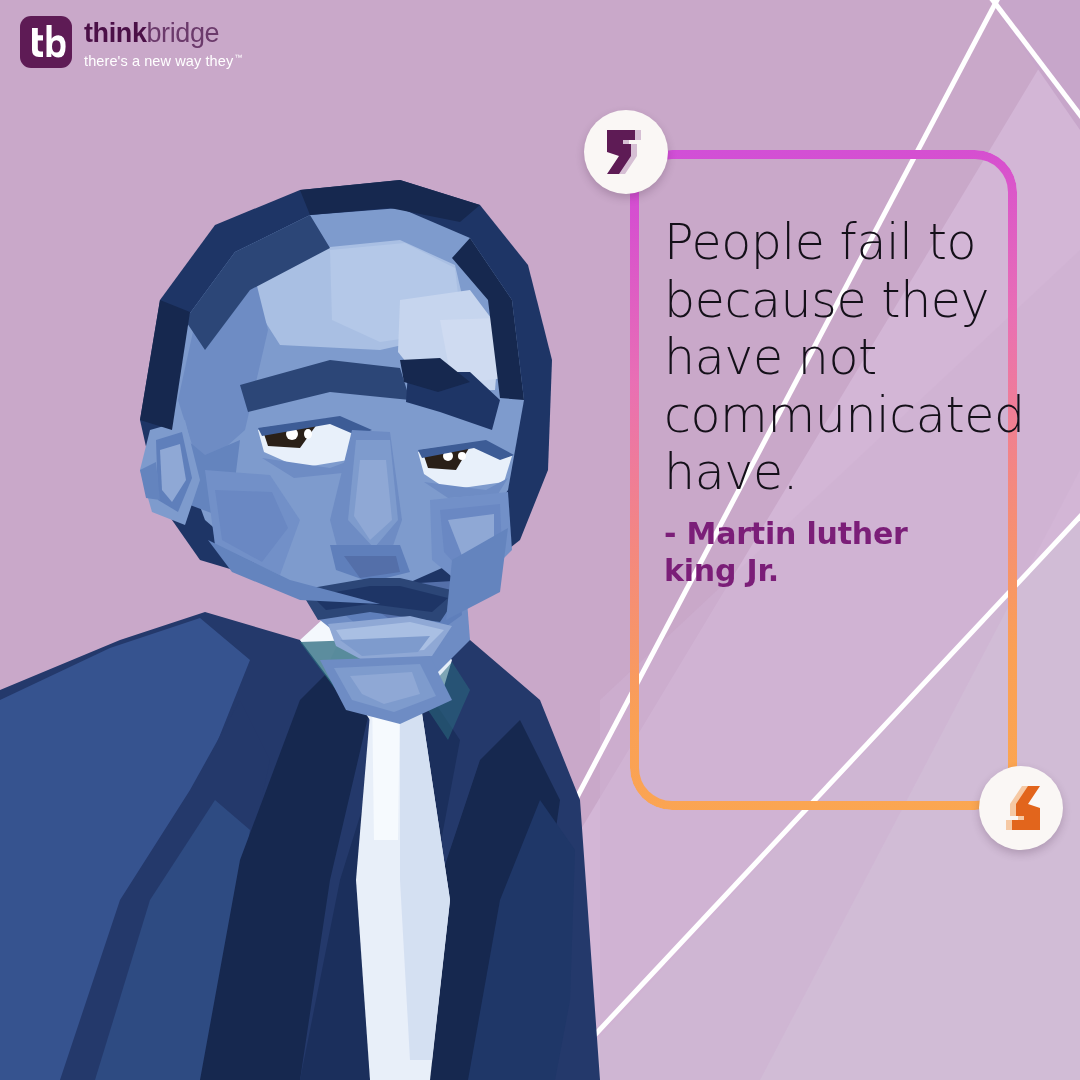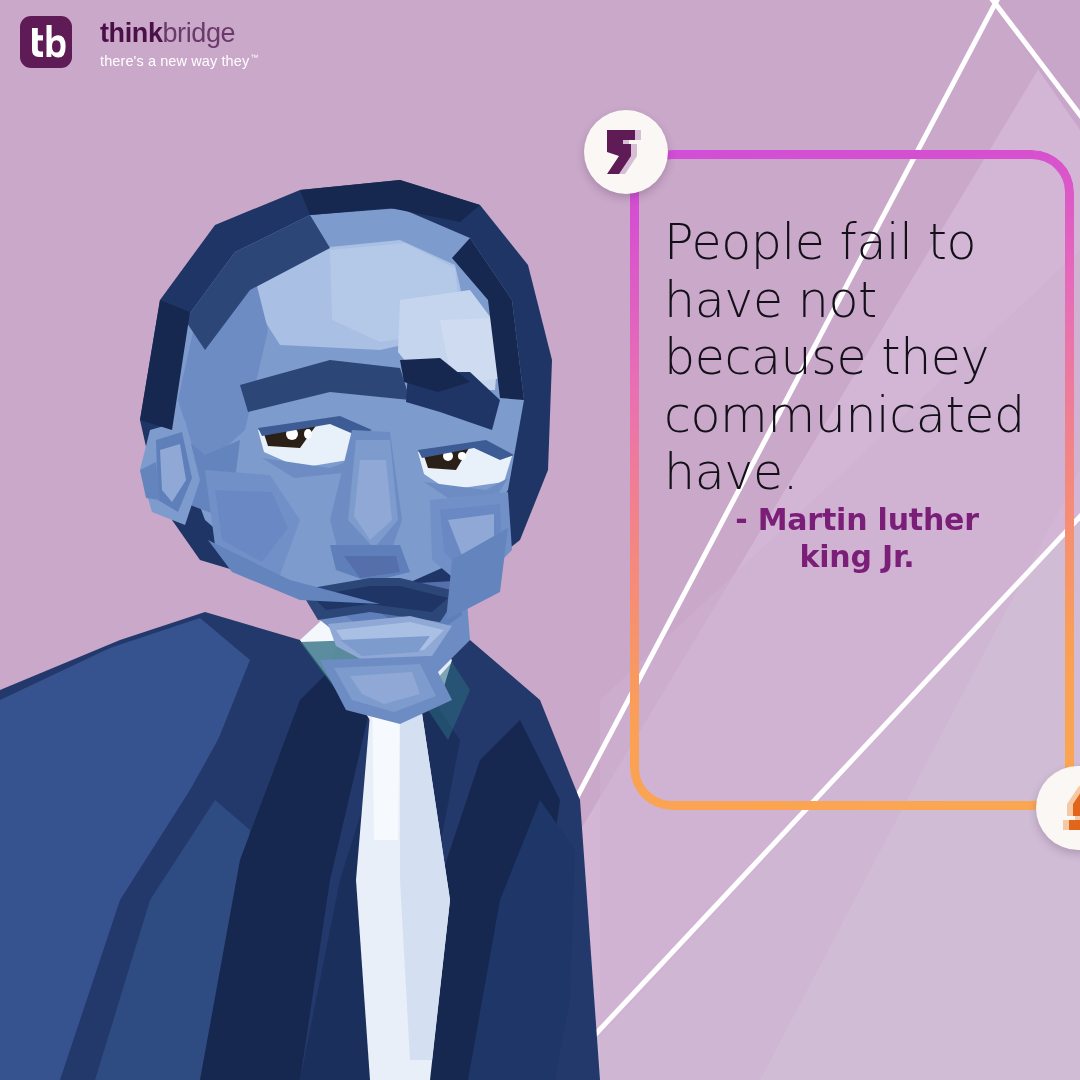--- a/index.html
+++ b/index.html
@@ -9,37 +9,37 @@
     font-family:"Liberation Sans", sans-serif;
     overflow:hidden;background:#C9A8C9;
   }
   #canvas{position:relative;width:1080px;height:1080px;overflow:hidden;}
 
   
   .bg-base{position:absolute;inset:0;background:#C9A8C9;}
   .bg-svg{position:absolute;inset:0;width:1080px;height:1080px;}
 
   
-  .logo{position:absolute;left:20px;top:16px;display:flex;align-items:flex-start;gap:28px;}
+  .logo{position:absolute;left:20px;top:16px;display:flex;align-items:flex-start;gap:12px;}
   .logo-mark{
     width:52px;height:52px;border-radius:11px;background:#5E1B55;
     position:relative;flex:none;
   }
   .logo-mark svg{position:absolute;left:0;top:0;}
   .logo-text{display:flex;flex-direction:column;line-height:1;padding-top:4px;}
   .logo-word{font-size:27px;letter-spacing:-0.4px;white-space:nowrap;}
   .logo-word .w1{font-weight:bold;color:#4B1047;}
   .logo-word .w2{font-weight:400;color:#6B3A6B;}
   .logo-tag{
     font-size:14.5px;color:#FFFFFF;margin-top:7px;white-space:nowrap;letter-spacing:.1px;
   }
   .logo-tag sup{font-size:8px;vertical-align:super;margin-left:1px;}
 
   
-  .frame-wrap{position:absolute;left:630px;top:150px;width:444px;height:660px;}
+  .frame-wrap{position:absolute;left:630px;top:150px;width:352px;height:660px;padding-left:35px;}
   .frame{
     position:absolute;inset:0;border-radius:42px;padding:9px;
     background:linear-gradient(170deg,#D04FD8 0%,#D64FD0 9%,#E96FB4 32%,#F4887F 55%,#FAA055 78%,#FBA751 100%);
     -webkit-mask:
        linear-gradient(#000 0 0) content-box,
        linear-gradient(#000 0 0);
     -webkit-mask-composite:xor;
             mask:
        linear-gradient(#000 0 0) content-box,
        linear-gradient(#000 0 0);
@@ -64,21 +64,22 @@
     font-family:"DejaVu Sans", sans-serif;
     font-weight:300;
     font-size:49px;
     line-height:1.175;
     color:#141019;
     letter-spacing:-.4px;
     margin:0;
   }
   .quote-text .ln{display:block;white-space:nowrap;}
   .attrib{
-    text-align:center;
+    margin-top:14px;
+    text-align:left;
     font-family:"DejaVu Sans", sans-serif;
     font-weight:bold;
     font-size:30px;
     line-height:1.23;
     color:#7B1E78;
     letter-spacing:-.2px;
     padding-right:8px;
   }
   .attrib .ln{display:block;}
 </style>
@@ -243,22 +244,22 @@
         <g transform="translate(42,46) rotate(180)">
           <path d="M6 22 L6 0 L34 0 L34 10 L22 10 L22 14 L30 14 L30 26 L18 44 L6 44 L18 26 Z" fill="#F6C9A4"></path>
           <path d="M0 22 L0 0 L28 0 L28 10 L16 10 L16 14 L24 14 L24 26 L12 44 L0 44 L12 26 Z" fill="#E2651C"></path>
         </g>
       </svg>
     </div>
 
     <div class="quote-body">
       <p class="quote-text">
         <span class="ln">People fail to</span>
+        <span class="ln">because they</span>
         <span class="ln">have not</span>
-        <span class="ln">because they</span>
         <span class="ln">communicated</span>
         <span class="ln">have.</span>
       </p>
       <div class="attrib">
         <span class="ln">- Martin luther</span>
         <span class="ln">king Jr.</span>
       </div>
     </div>
   </div>
 

